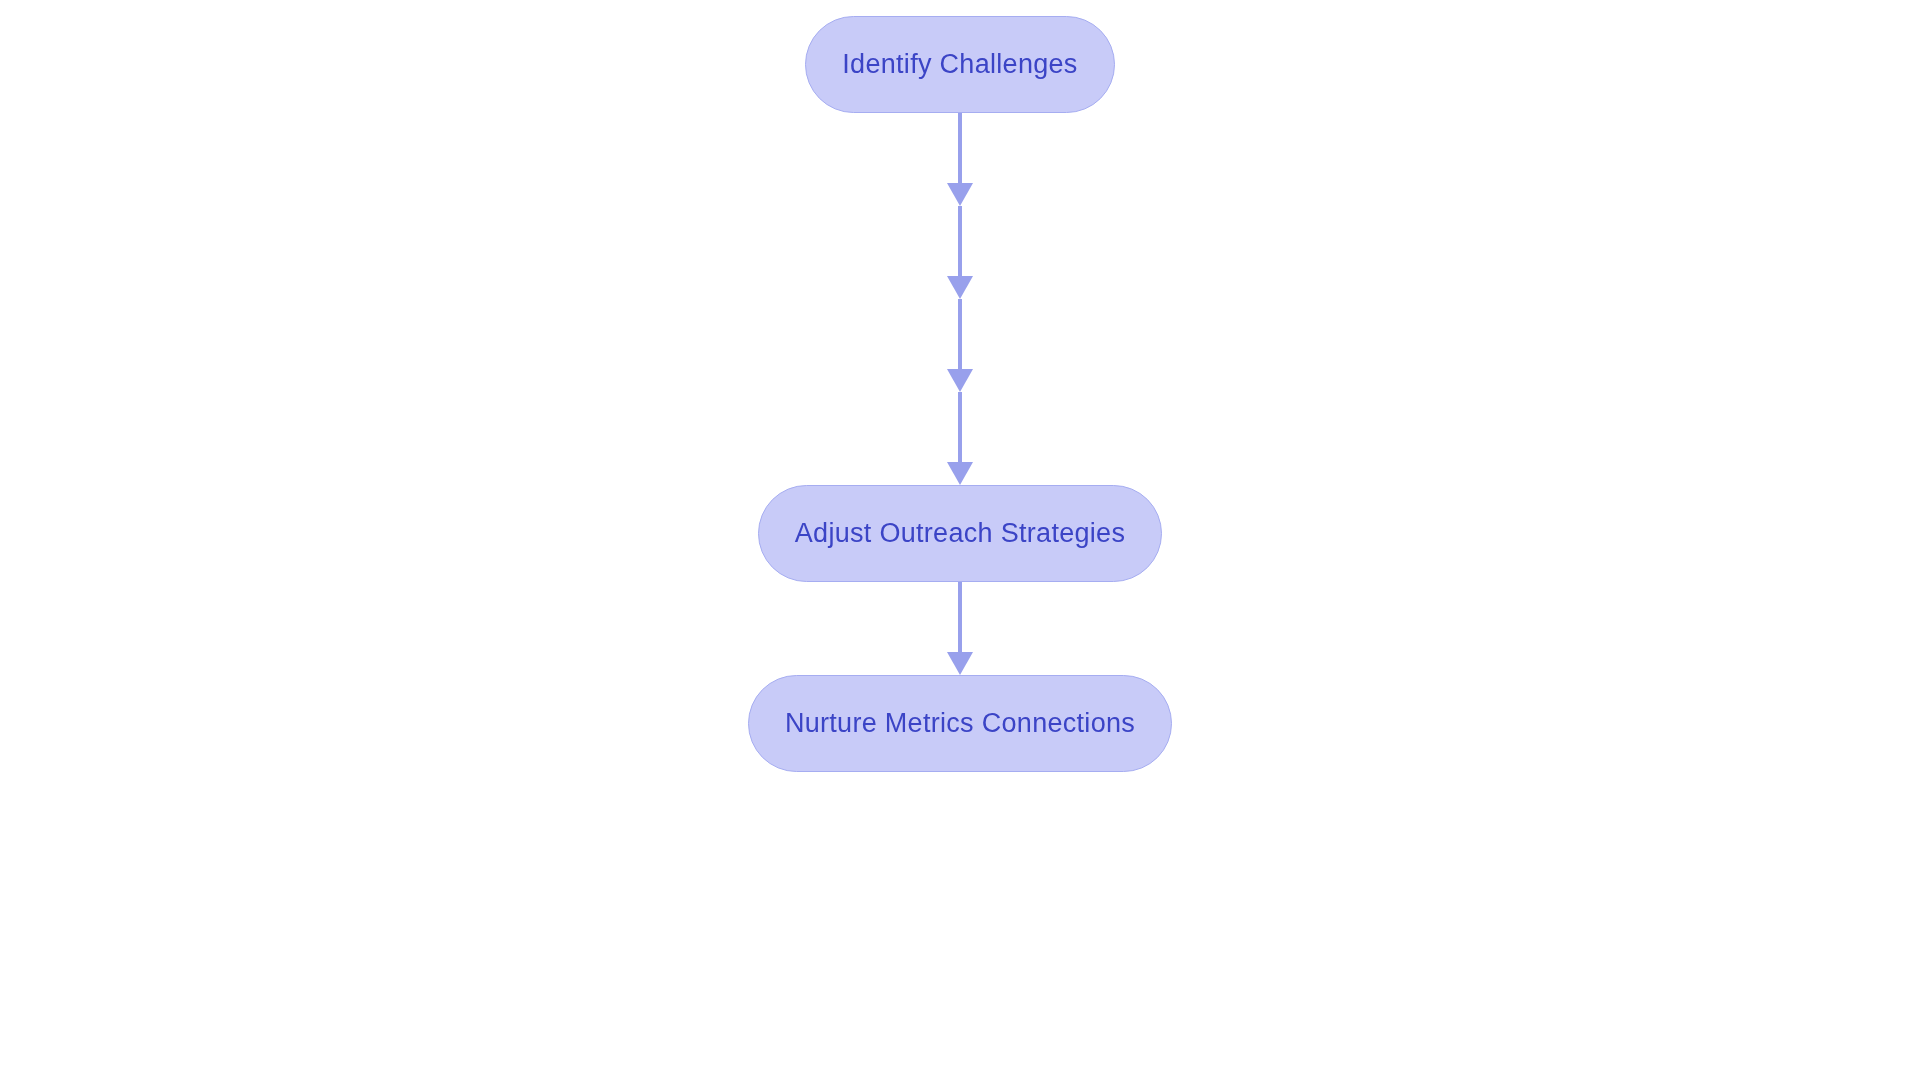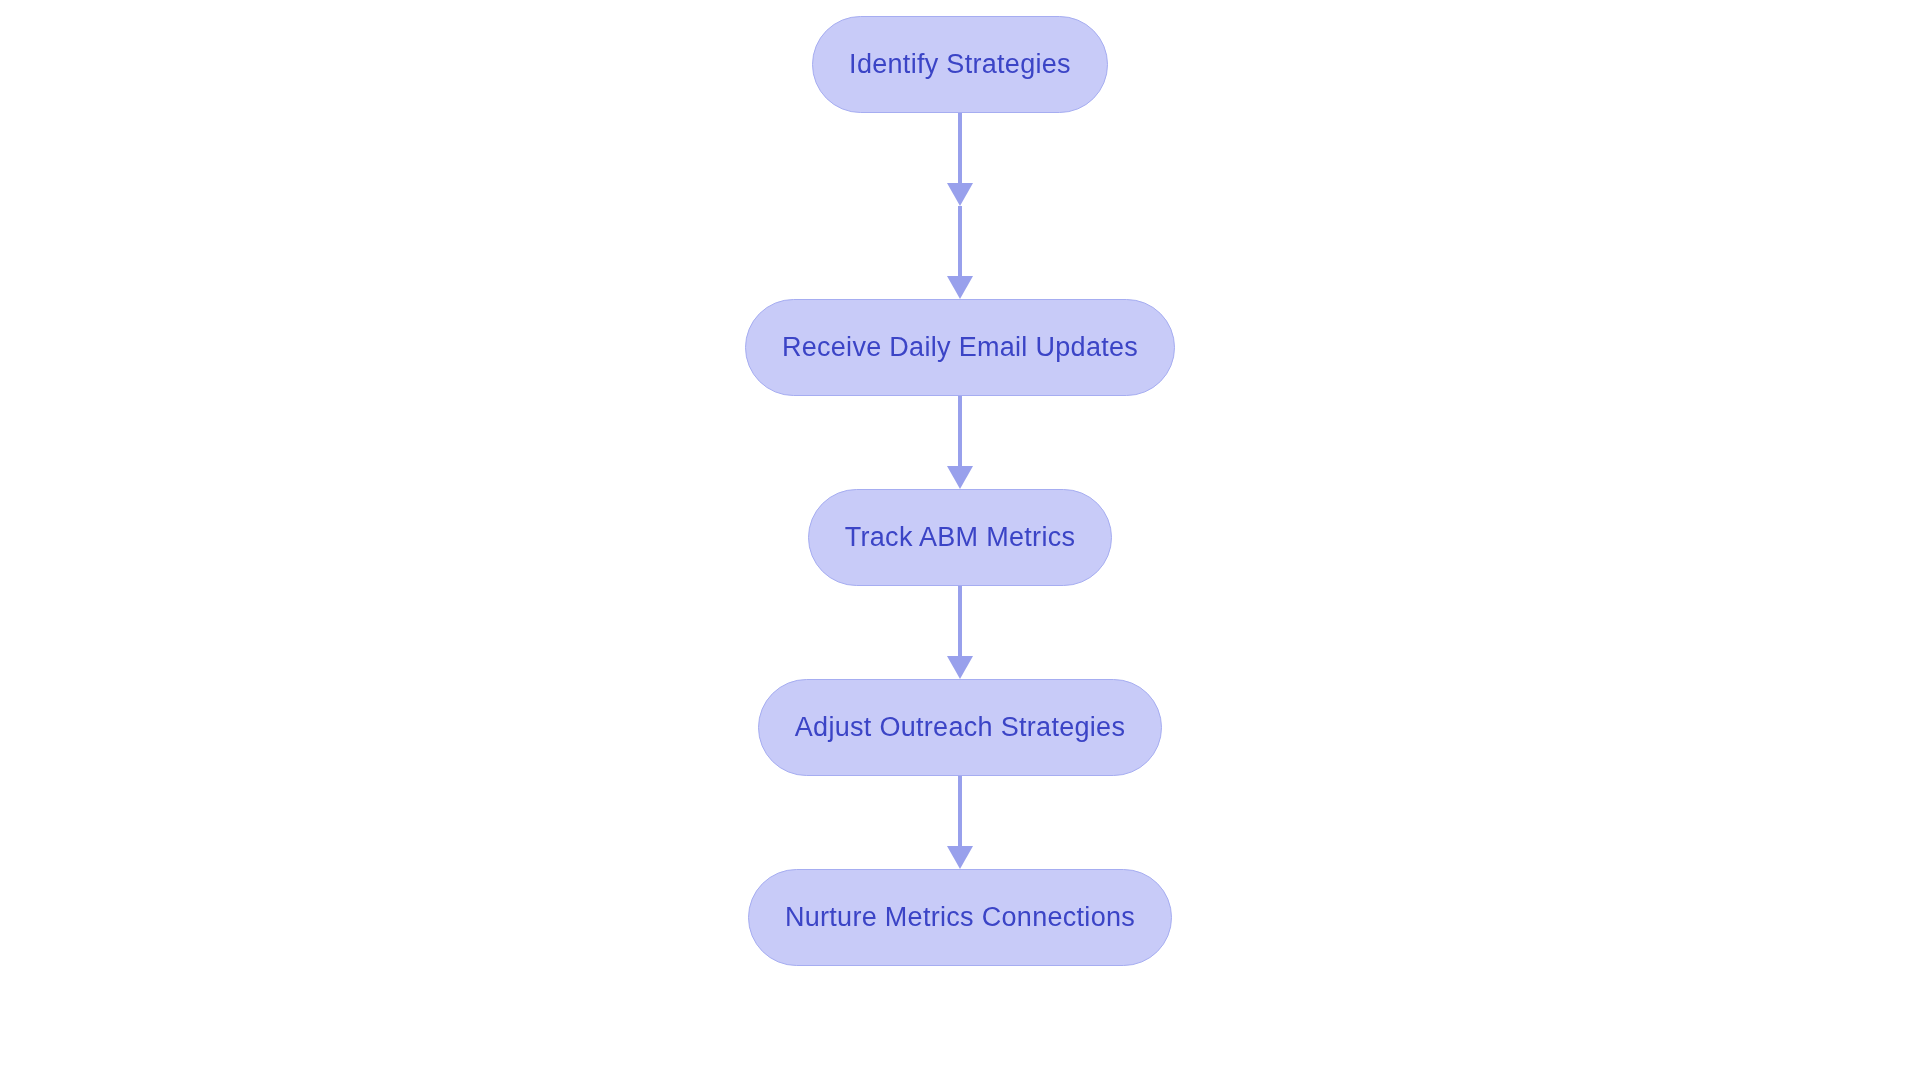--- a/index.html
+++ b/index.html
@@ -51,52 +51,46 @@
     justify-content: center;
   }
   .connector svg { display: block; }
 </style>
 </head>
 <body>
 
 <div class="canvas">
 
   <div class="node">
-    <span class="node-label">Identify Strategies</span>
+    <span class="node-label">Identify Challenges</span>
   </div>
 
   <div class="connector">
     <svg width="28" height="93" viewBox="0 0 28 93">
       <line x1="14" y1="0" x2="14" y2="72" stroke="var(--arrow)" stroke-width="4"></line>
       <polygon points="1,70 27,70 14,93" fill="var(--arrow)"></polygon>
     </svg>
   </div>
 
 
   <div class="connector">
     <svg width="28" height="93" viewBox="0 0 28 93">
       <line x1="14" y1="0" x2="14" y2="72" stroke="var(--arrow)" stroke-width="4"></line>
       <polygon points="1,70 27,70 14,93" fill="var(--arrow)"></polygon>
     </svg>
   </div>
 
-  <div class="node">
-    <span class="node-label">Receive Daily Email Updates</span>
-  </div>
 
   <div class="connector">
     <svg width="28" height="93" viewBox="0 0 28 93">
       <line x1="14" y1="0" x2="14" y2="72" stroke="var(--arrow)" stroke-width="4"></line>
       <polygon points="1,70 27,70 14,93" fill="var(--arrow)"></polygon>
     </svg>
   </div>
 
-  <div class="node">
-    <span class="node-label">Track ABM Metrics</span>
-  </div>
 
   <div class="connector">
     <svg width="28" height="93" viewBox="0 0 28 93">
       <line x1="14" y1="0" x2="14" y2="72" stroke="var(--arrow)" stroke-width="4"></line>
       <polygon points="1,70 27,70 14,93" fill="var(--arrow)"></polygon>
     </svg>
   </div>
 
   <div class="node">
     <span class="node-label">Adjust Outreach Strategies</span>

